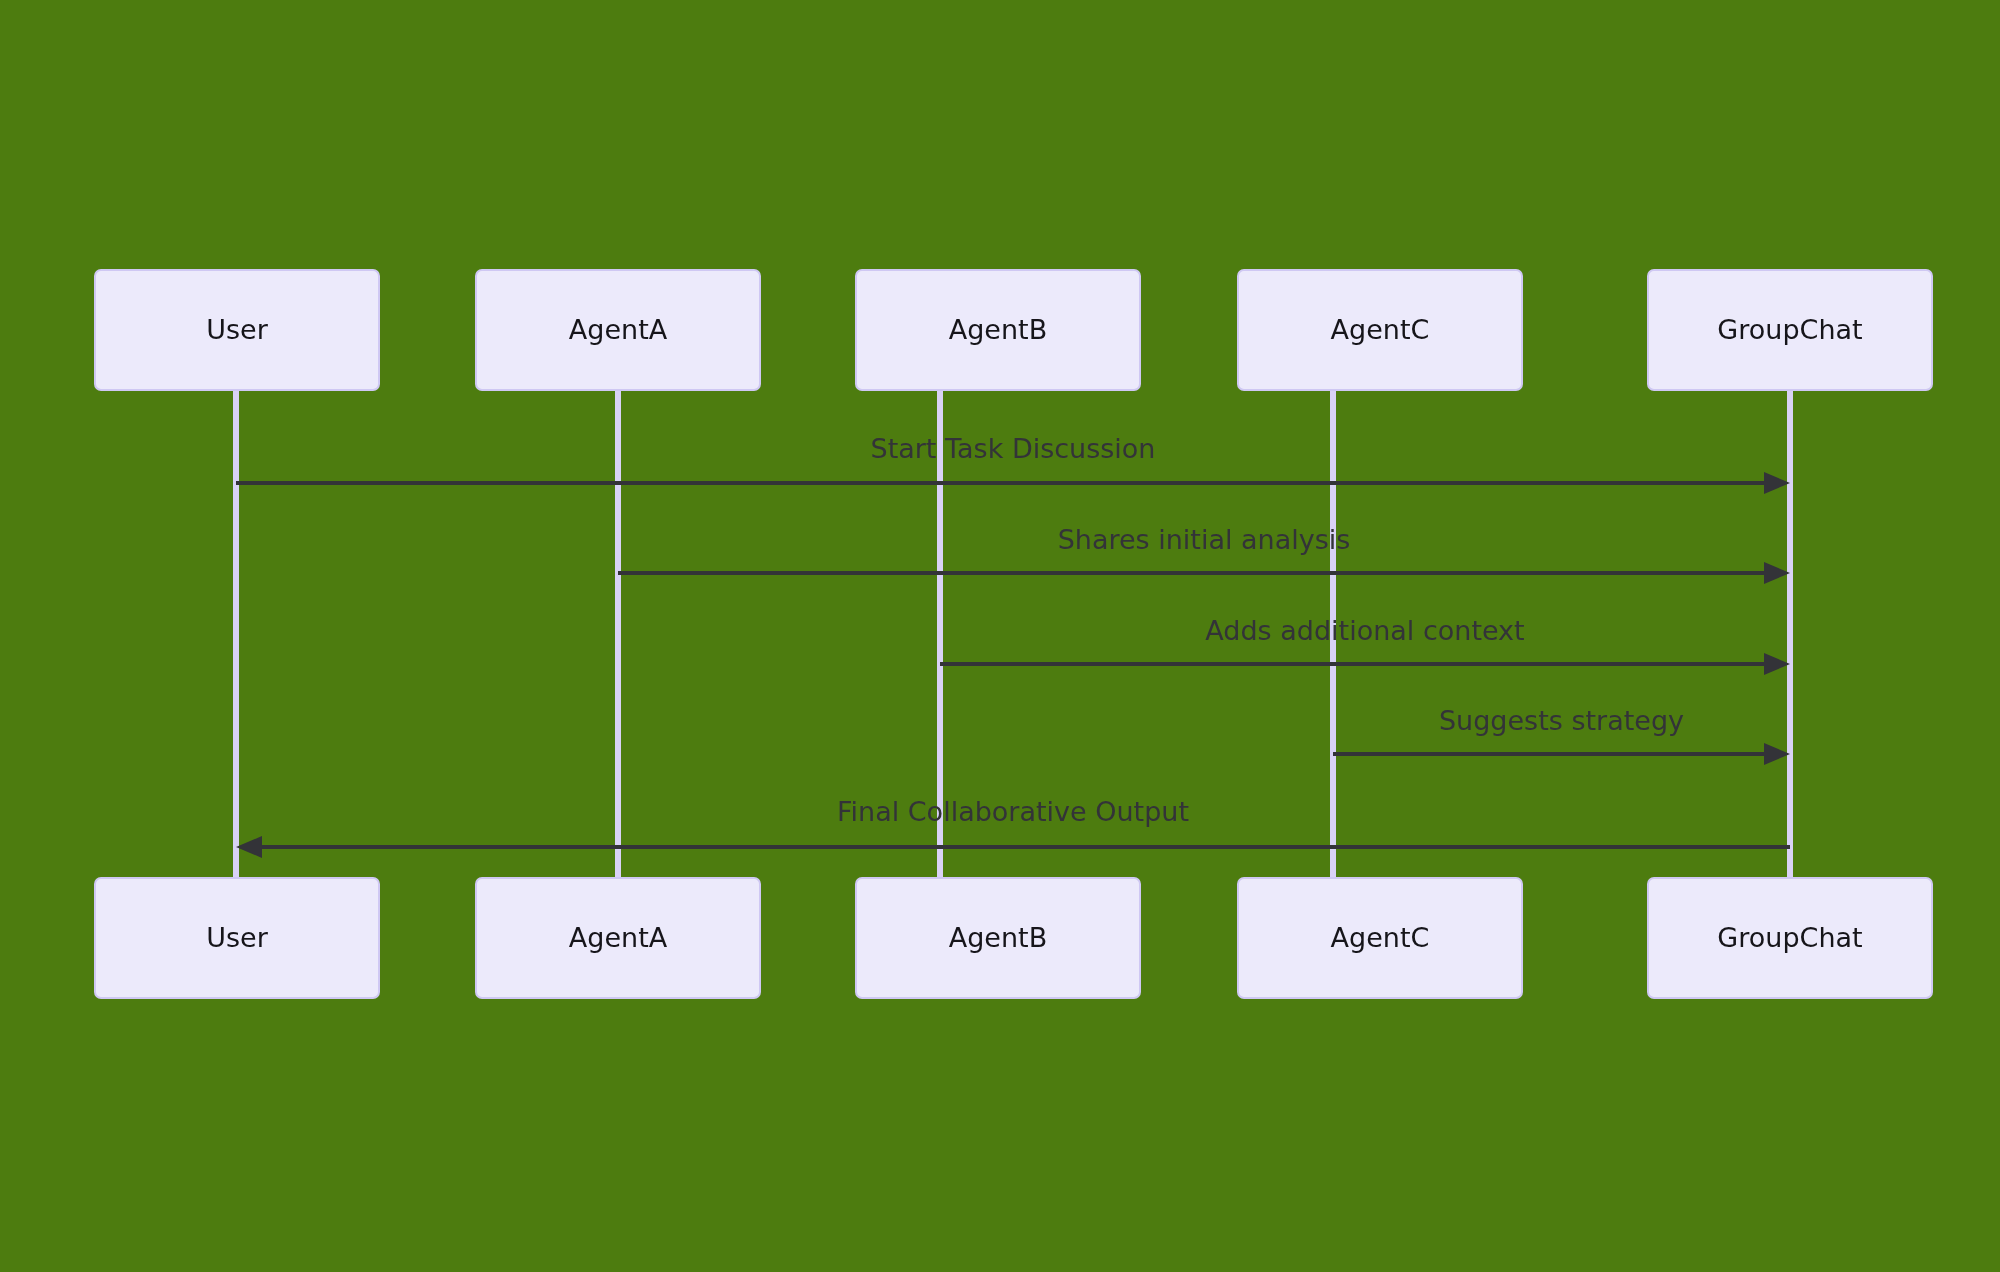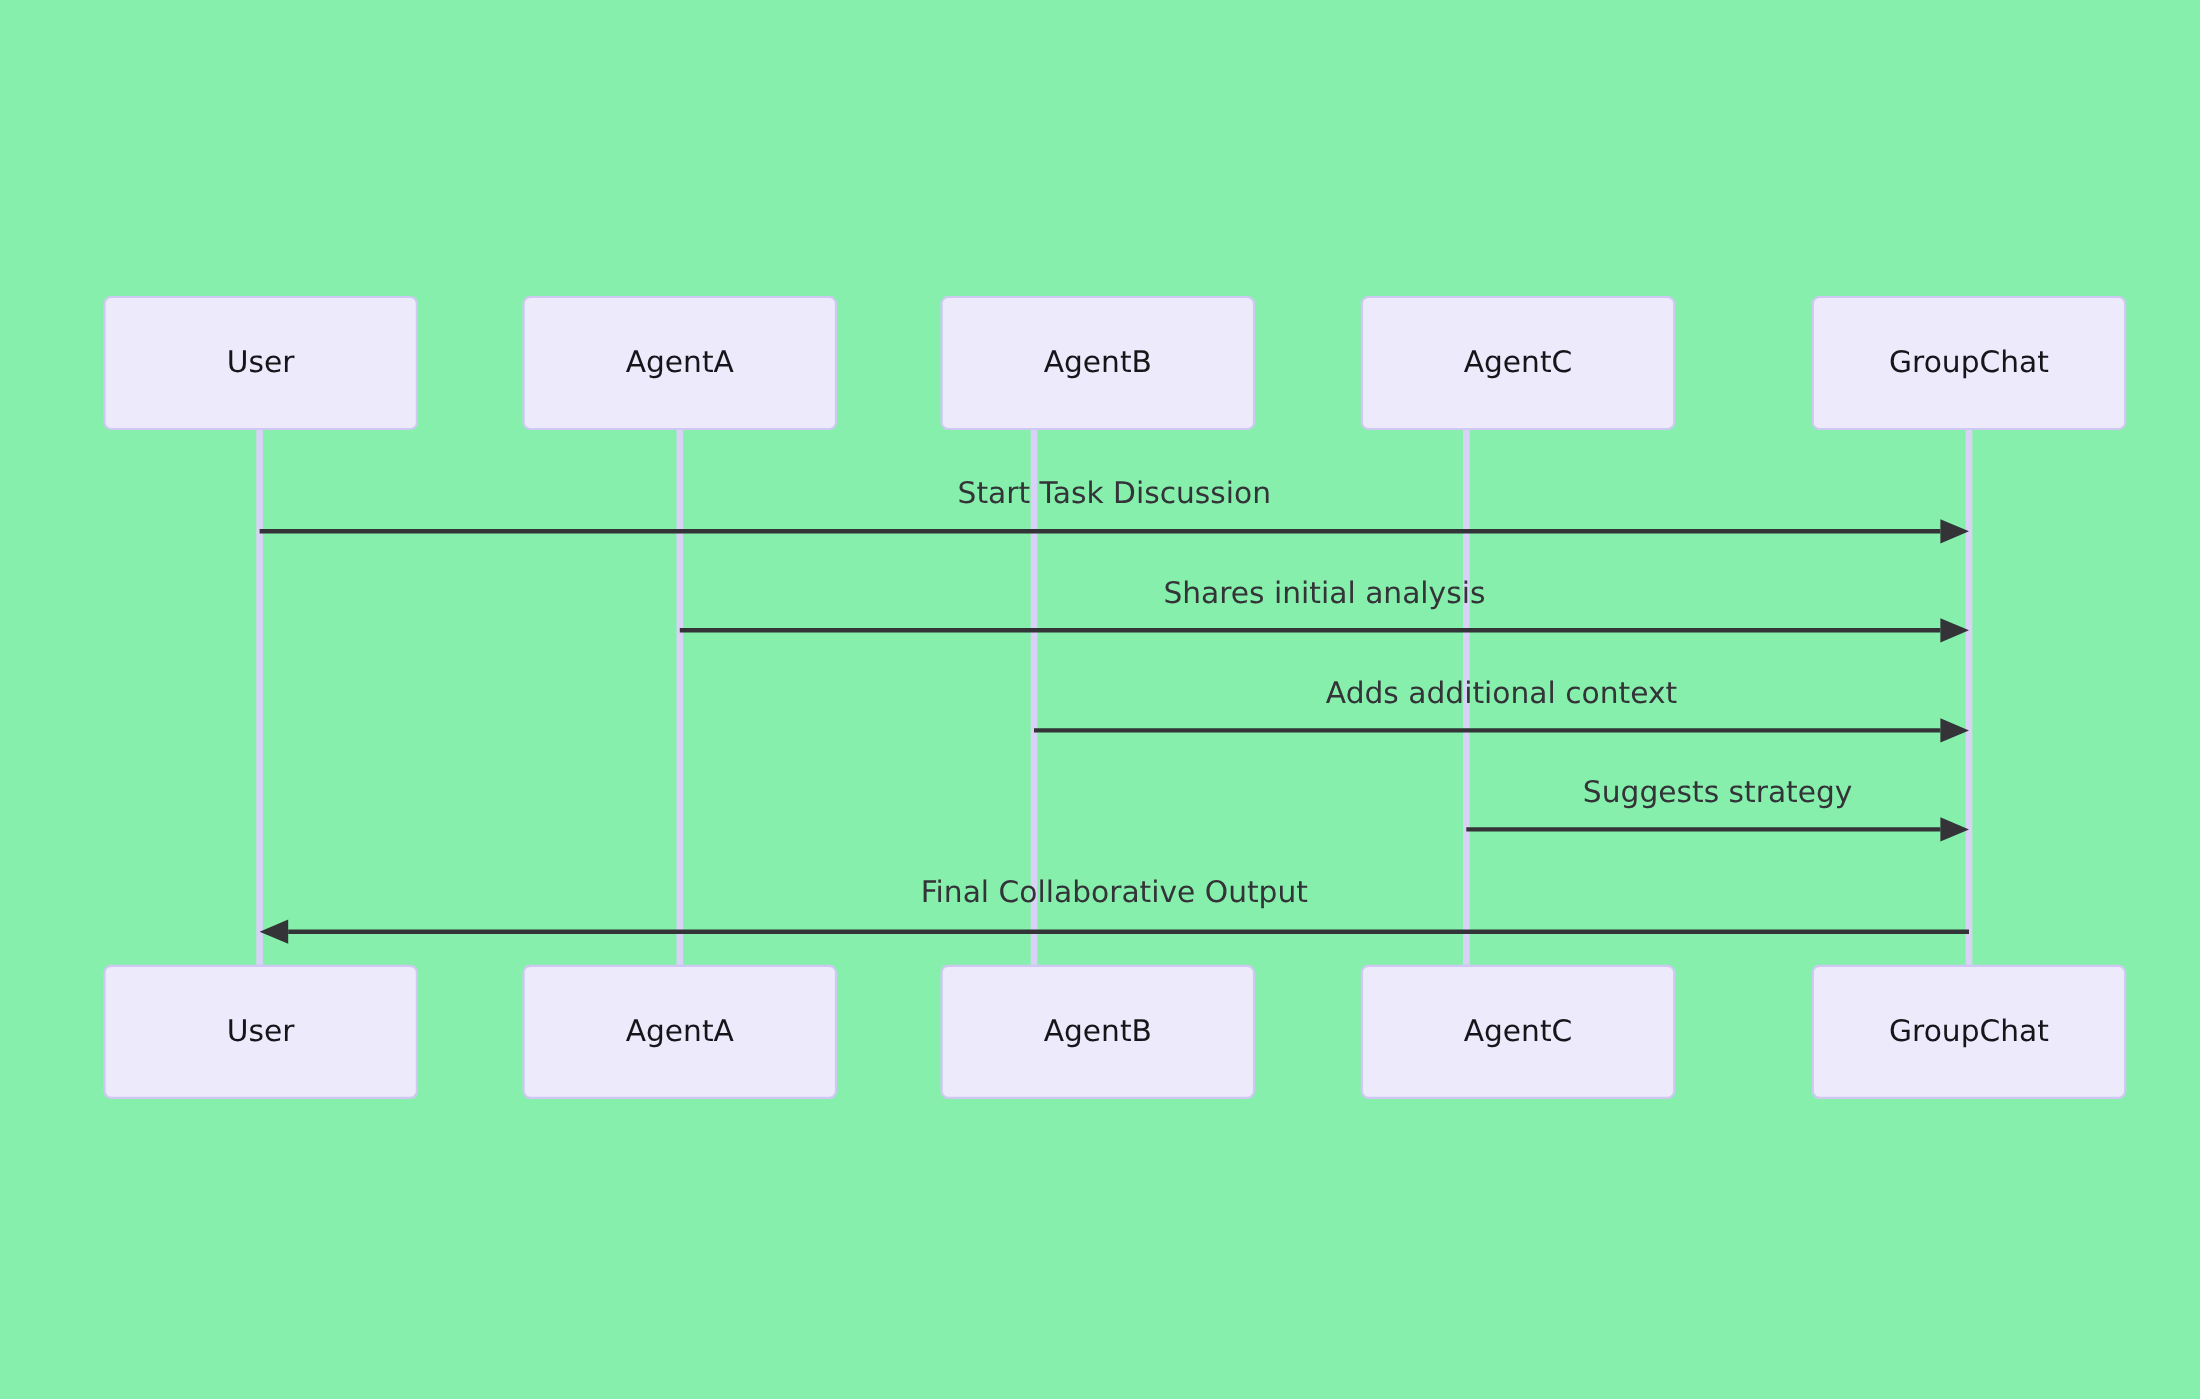--- a/index.html
+++ b/index.html
@@ -11,21 +11,21 @@
   body {
     width: 2000px;
     height: 1272px;
     font-family: "DejaVu Sans", "Liberation Sans", sans-serif;
     overflow: hidden;
   }
   #diagram-root {
     position: relative;
     width: 2000px;
     height: 1272px;
-    background: #86efac;
+    background: #4d7c0f;
   }
   svg.seq-canvas {
     position: absolute;
     top: 0;
     left: 0;
     width: 2000px;
     height: 1272px;
     display: block;
   }
   .actor-box {

